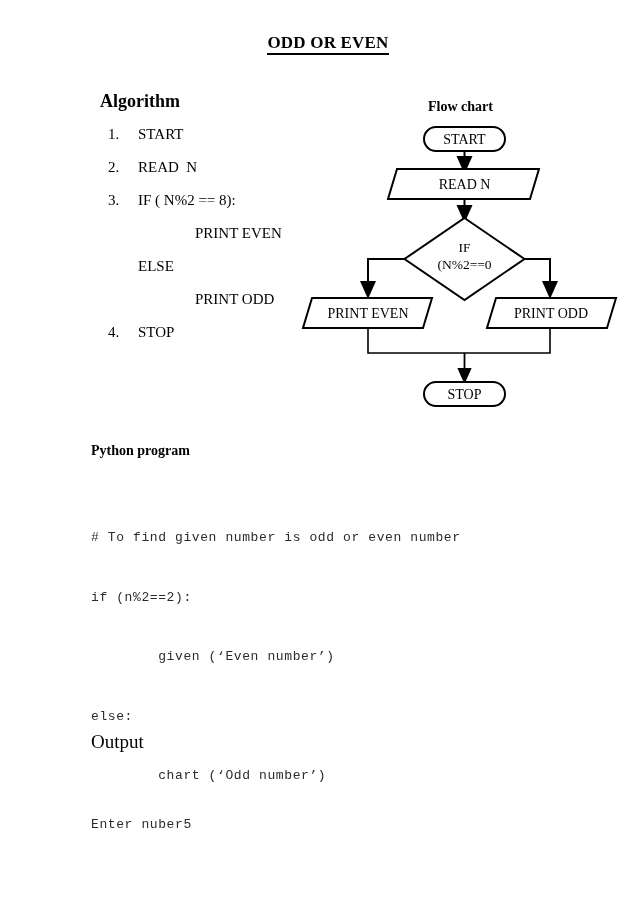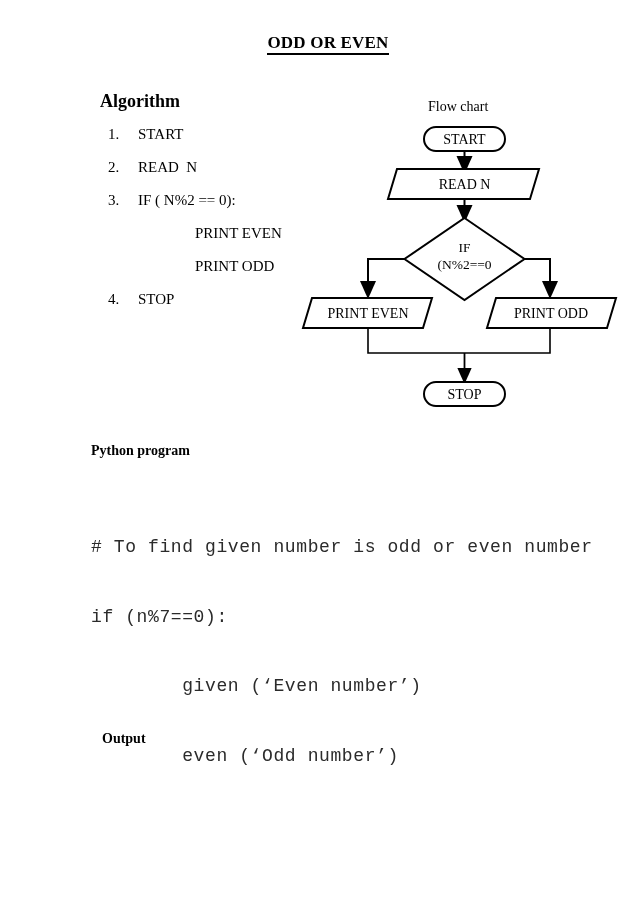--- a/index.html
+++ b/index.html
@@ -43,35 +43,35 @@
     left: 100px;
     top: 91px;
     font-size: 18px;
     font-weight: bold;
   }
   .h-flowchart {
     position: absolute;
     left: 428px;
     top: 99px;
     font-size: 14px;
-    font-weight: normal;
+    font-weight: bold;
   }
   .h-python {
     position: absolute;
     left: 91px;
     top: 443px;
     font-size: 14px;
     font-weight: bold;
   }
   .h-output {
     position: absolute;
-    left: 102px;
+    left: 91px;
     top: 731px;
-    font-size: 14px;
-    font-weight: bold;
+    font-size: 19px;
+    font-weight: normal;
   }
 
   
   .algo {
     position: absolute;
     left: 100px;
     top: 124px;
     width: 230px;
     font-size: 15px;
   }
@@ -108,21 +108,21 @@
     font-size: 14px;
     fill: #000;
   }
   .flow text.small { font-size: 13.5px; }
 
   
   .code {
     position: absolute;
     left: 91px;
     font-family: "Liberation Mono", monospace;
-    font-size: 18px;
+    font-size: 13px;
     color: #2b2b2b;
     letter-spacing: 0.6px;
     white-space: pre;
   }
   .code-python { top: 493px; }
   .code-output { top: 780px; }
   .code-line {
     height: 29.5px;
     line-height: 29.5px;
     white-space: pre;
@@ -145,25 +145,29 @@
     <div class="algo-row">
       <span class="algo-num">1.</span>
       <span class="algo-txt ind1">START</span>
     </div>
     <div class="algo-row">
       <span class="algo-num">2.</span>
       <span class="algo-txt ind1">READ  N</span>
     </div>
     <div class="algo-row">
       <span class="algo-num">3.</span>
-      <span class="algo-txt ind1">IF ( N%2 == 0):</span>
+      <span class="algo-txt ind1">IF ( N%2 == 8):</span>
     </div>
     <div class="algo-row">
       <span class="algo-num"></span>
       <span class="algo-txt ind2">PRINT EVEN</span>
+    </div>
+    <div class="algo-row">
+      <span class="algo-num"></span>
+      <span class="algo-txt ind1">ELSE</span>
     </div>
     <div class="algo-row">
       <span class="algo-num"></span>
       <span class="algo-txt ind2">PRINT ODD</span>
     </div>
     <div class="algo-row">
       <span class="algo-num">4.</span>
       <span class="algo-txt ind1">STOP</span>
     </div>
   </div>
@@ -217,23 +221,25 @@
         <rect x="134" y="264" width="81" height="24" rx="12" ry="12" fill="#ffffff" stroke="#000000" stroke-width="2"></rect>
         <text x="174.5" y="281" text-anchor="middle">STOP</text>
       </g>
     </svg>
   </div>
 
   <div class="h-python">Python program</div>
 
   <div class="code code-python">
     <div class="code-line"># To find given number is odd or even number</div>
-    <div class="code-line">if (n%7==0):</div>
+    <div class="code-line">if (n%2==2):</div>
     <div class="code-line">        given (‘Even number’)</div>
-    <div class="code-line">        even (‘Odd number’)</div>
+    <div class="code-line">else:</div>
+    <div class="code-line">        chart (‘Odd number’)</div>
   </div>
 
   <div class="h-output">Output</div>
 
   <div class="code code-output">
+    <div class="code-line">Enter nuber5</div>
   </div>
 
 </div>
 
 </body></html>

